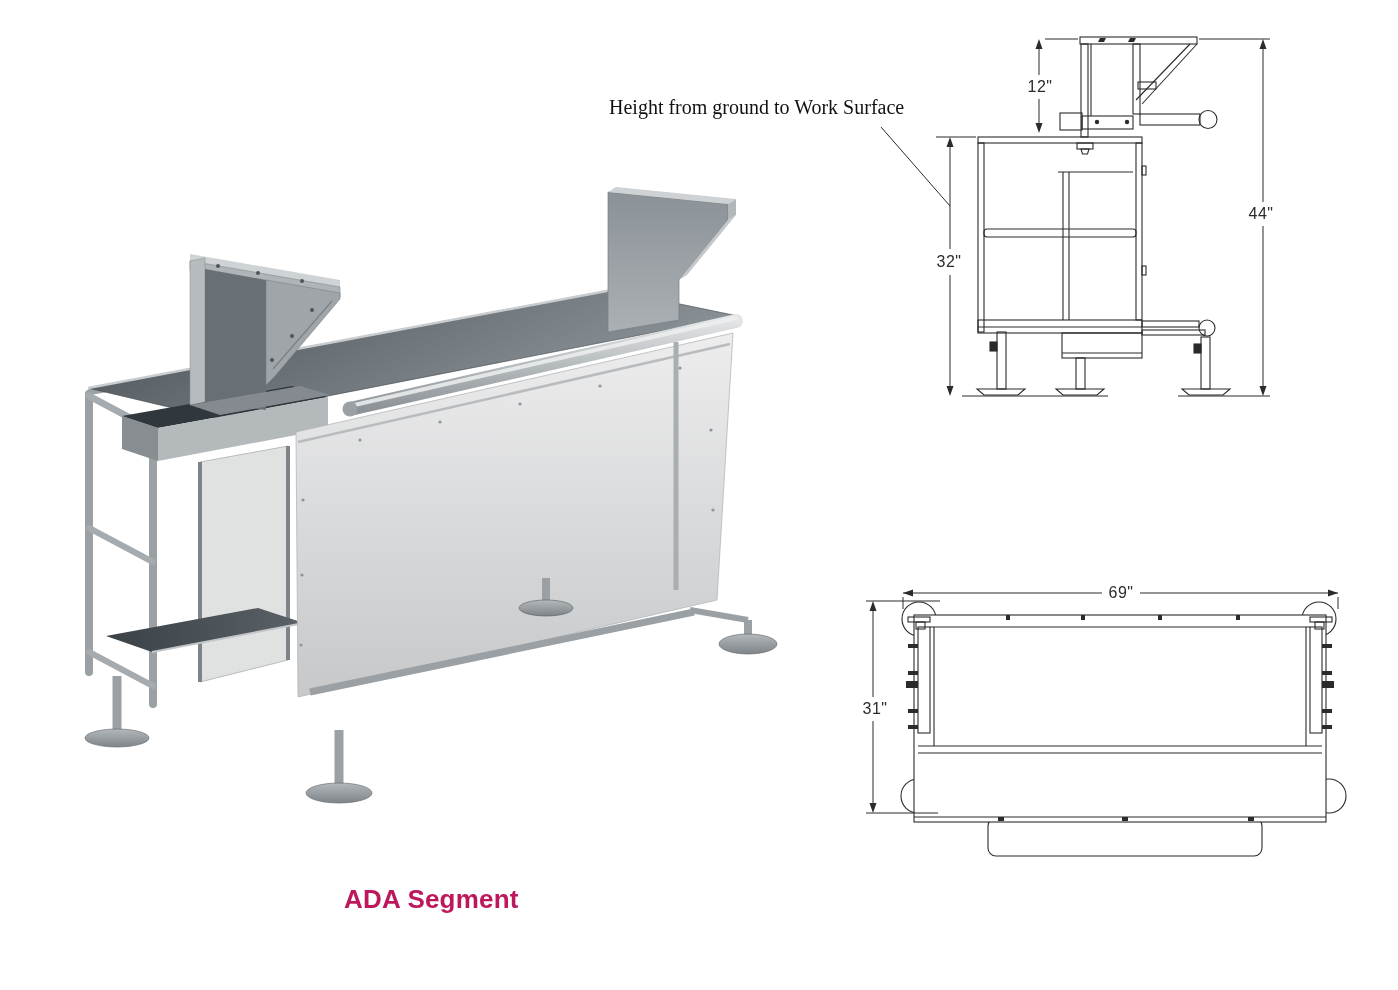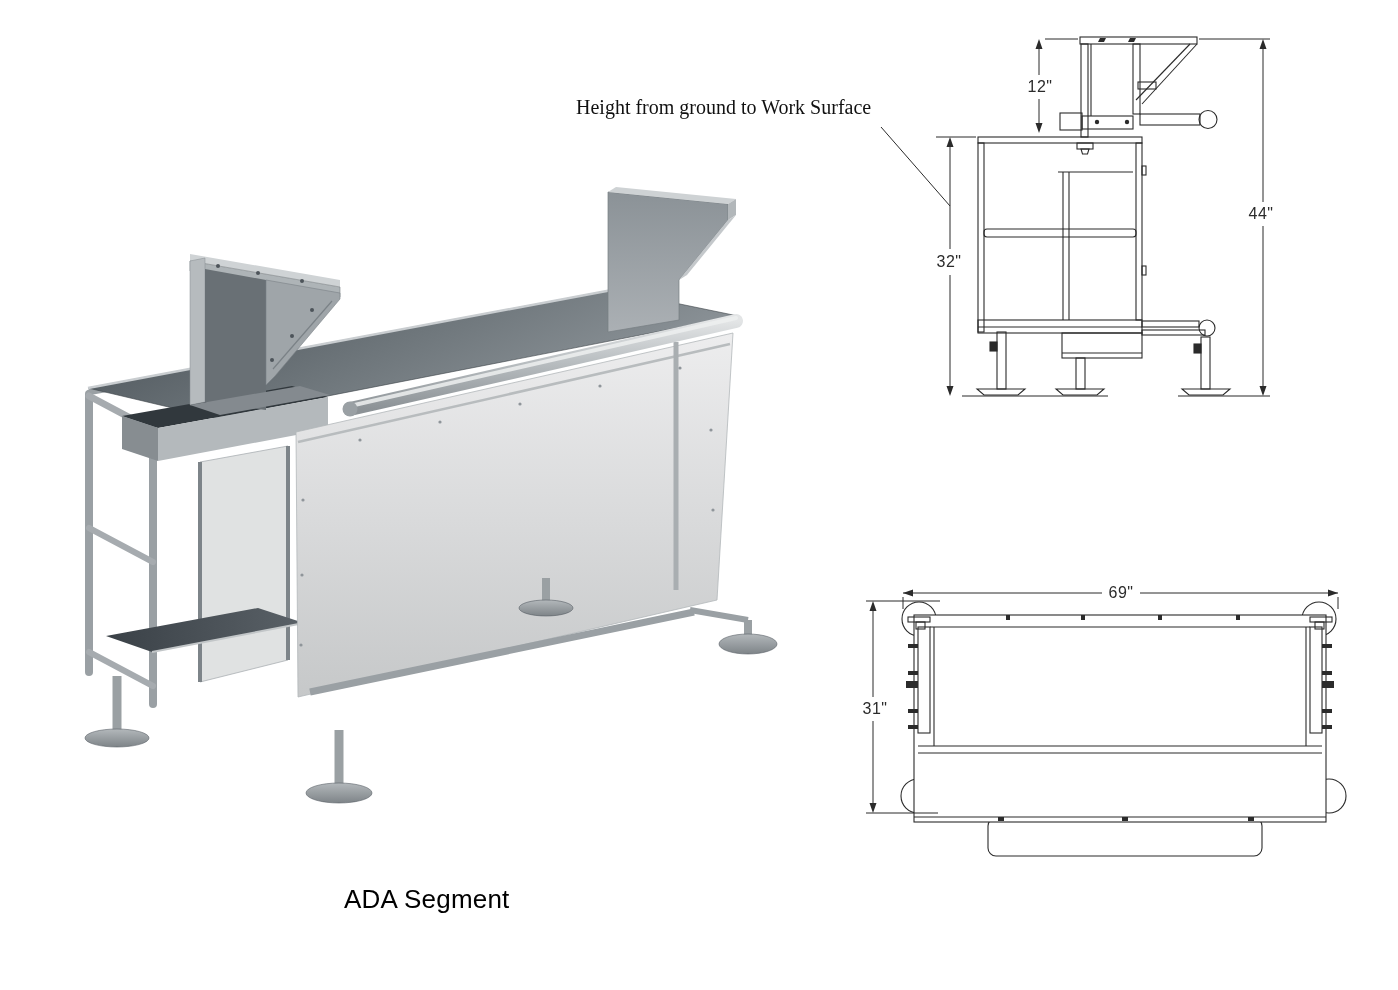--- a/index.html
+++ b/index.html
@@ -1,21 +1,21 @@
 <!DOCTYPE html>
 <html><head>
 <meta charset="utf-8">
 <style>
   html,body{margin:0;padding:0;background:#fff;}
   .page{position:relative;width:1398px;height:990px;background:#fff;overflow:hidden;
         font-family:"Liberation Sans",sans-serif;}
   .t{position:absolute;white-space:nowrap;color:#1c1c1c;}
   .callout{font-family:"Liberation Serif",serif;font-size:20px;color:#111;}
   .dim{font-size:16px;letter-spacing:.5px;color:#2b2b2b;transform:translateX(-50%);}
-  .caption{font-size:26px;font-weight:normal;color:#000000;letter-spacing:.2px;}
+  .caption{font-size:26px;font-weight:bold;color:#be185d;letter-spacing:.2px;}
   .note{font-family:"Liberation Serif",serif;font-style:italic;font-size:21px;color:#222;}
   svg{position:absolute;}
 </style>
 </head>
 <body>
 
 <div class="page">
 
   <svg style="left:60px;top:170px" width="800" height="680" viewBox="0 0 800 680">
     <defs>
@@ -259,21 +259,21 @@
       <line x1="903" y1="597" x2="903" y2="609"></line>
       <line x1="1338" y1="597" x2="1338" y2="609"></line>
       <line x1="866" y1="601" x2="940" y2="601"></line>
       <line x1="866" y1="813" x2="938" y2="813"></line>
       <line x1="873" y1="605" x2="873" y2="697"></line>
       <line x1="873" y1="721" x2="873" y2="809"></line>
       <path d="M873,601 L869.5,611 L876.5,611 Z M873,813 L869.5,803 L876.5,803 Z" fill="#2b2b2b" stroke="none"></path>
     </g>
   </svg>
 
-  <div class="t callout" style="left:576px;top:96px">Height from ground to Work Surface</div>
+  <div class="t callout" style="left:609px;top:96px">Height from ground to Work Surface</div>
 
   <div class="t dim" style="left:1040px;top:78px">12"</div>
   <div class="t dim" style="left:949px;top:253px">32"</div>
   <div class="t dim" style="left:1261px;top:205px">44"</div>
   <div class="t dim" style="left:1121px;top:584px">69"</div>
   <div class="t dim" style="left:875px;top:700px">31"</div>
 
   <div class="t caption" style="left:344px;top:884px">ADA Segment</div>
 </div>
 

